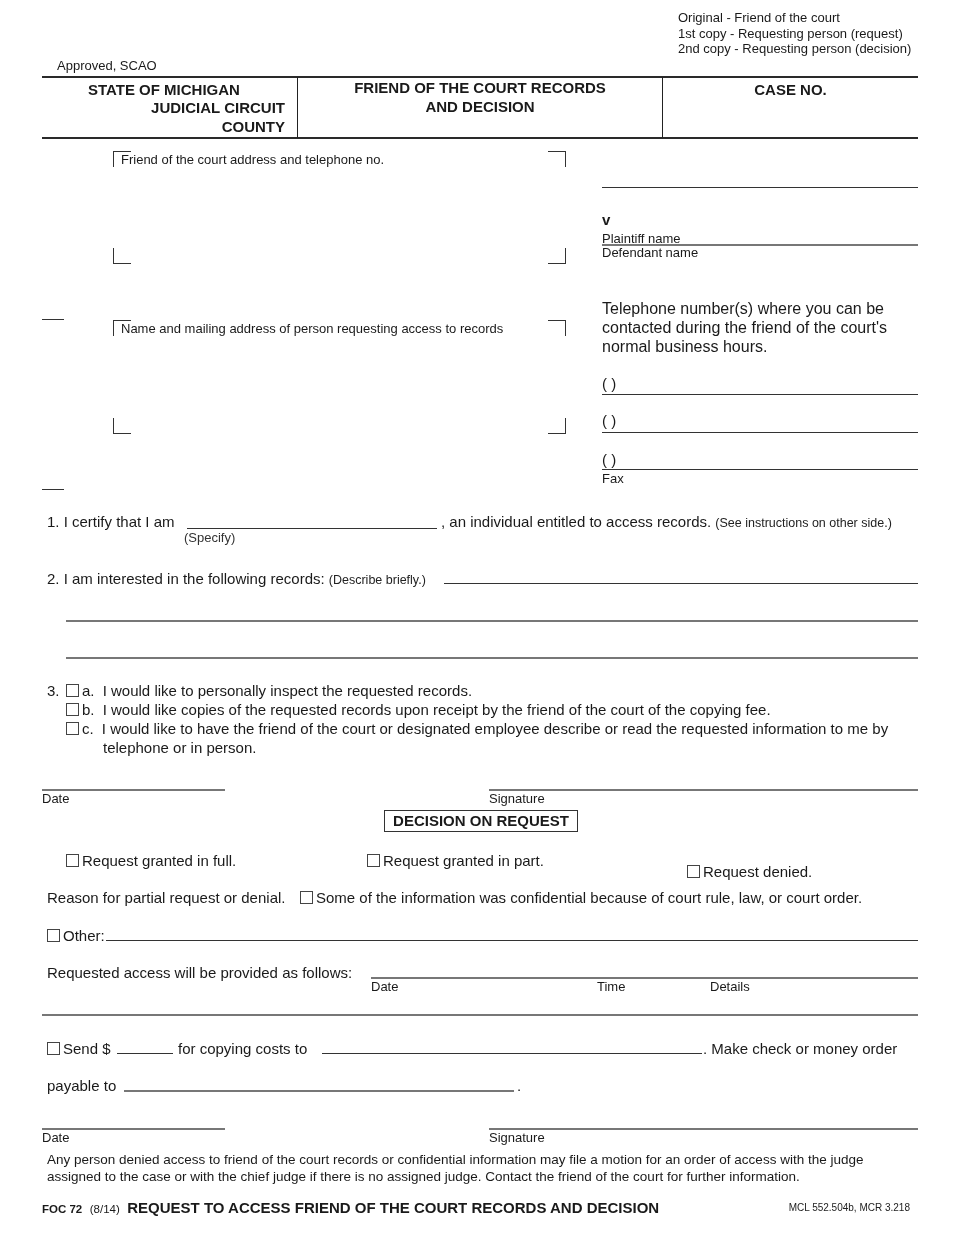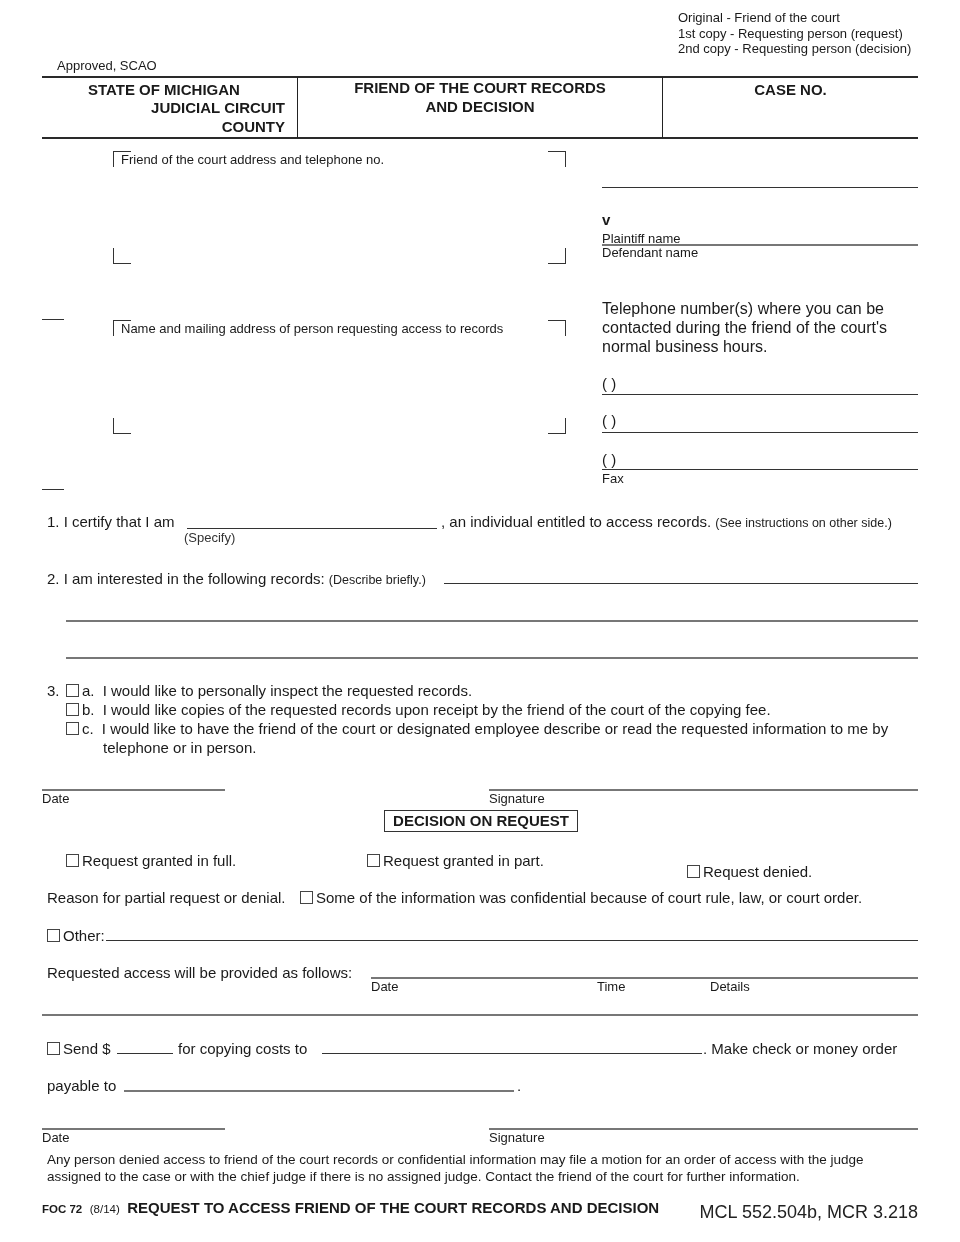--- a/index.html
+++ b/index.html
@@ -191,13 +191,13 @@
 <div class="abs" style="left:47px;top:1151px;font-size:13.5px;line-height:17px;">
   <div>Any person denied access to friend of the court records or confidential information may file a motion for an order of access with the judge</div>
   <div>assigned to the case or with the chief judge if there is no assigned judge.  Contact the friend of the court for further information.</div>
 </div>
 
 <div class="abs" style="left:42px;top:1199px;">
   <span class="bold" style="font-size:11.5px;">FOC 72</span>
   <span style="font-size:11.5px;margin-left:3px;">(8/14)</span>
   <span class="bold" style="font-size:15px;margin-left:3px;">REQUEST TO ACCESS FRIEND OF THE COURT RECORDS AND DECISION</span>
 </div>
-<div class="abs" style="right:42px;top:1202px;font-size:18px;color:#222;">MCL 552.504b, MCR 3.218</div>
+<div class="abs" style="right:50px;top:1202px;font-size:10px;color:#222;">MCL 552.504b, MCR 3.218</div>
 
 </body></html>

